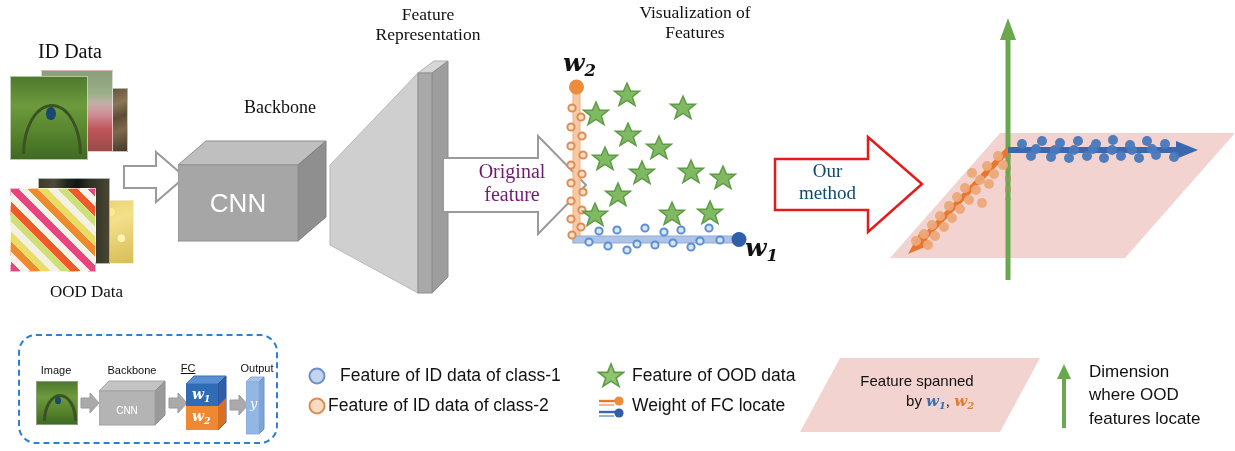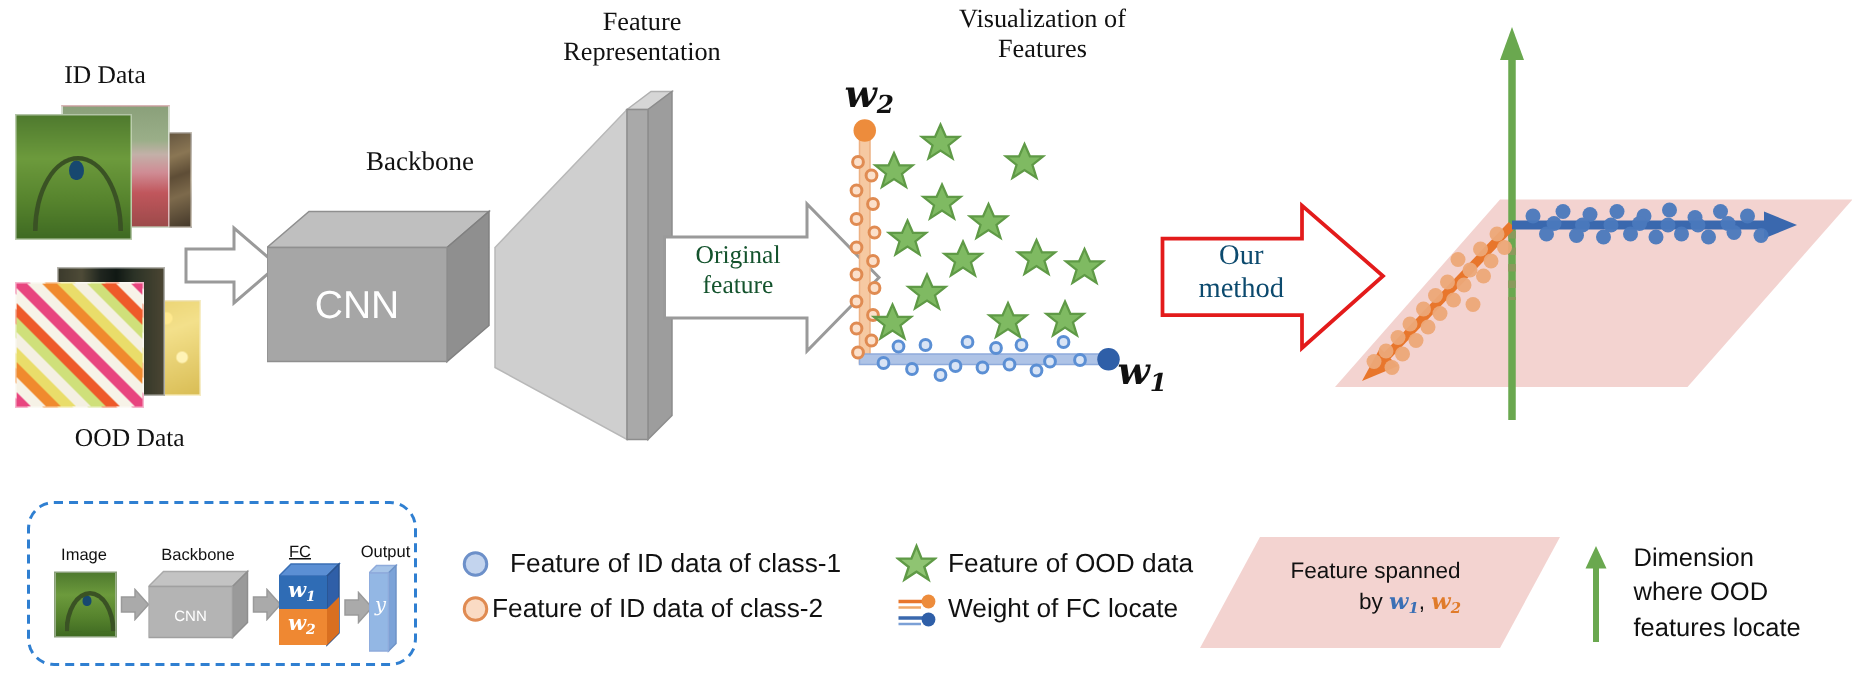--- a/index.html
+++ b/index.html
@@ -87,21 +87,21 @@
   .axis-name{font-size:25px;}
   .sub{font-size:0.66em;vertical-align:-0.28em;font-style:italic;}
   .blue-w{color:#3a6fb5;}
   .orange-w{color:#e07b2a;}
 </style>
 </head>
 <body>
 
 <div id="page">
 
-  <div class="abs lbl" style="left:10px;top:40px;width:120px;font-size:17px;">ID Data</div>
+  <div class="abs lbl" style="left:10px;top:40px;width:120px;font-size:20px;">ID Data</div>
 
   <div class="thumbstack" style="left:8px;top:62px;width:126px;height:105px;">
     <div class="thumb t-wood" style="left:63px;top:26px;width:55px;height:62px;"></div>
     <div class="thumb t-bench" style="left:33px;top:8px;width:70px;height:80px;"></div>
     <div class="thumb t-bird" style="left:2px;top:14px;width:76px;height:82px;">
       <div class="birdy"></div>
     </div>
   </div>
 
   <div class="thumbstack" style="left:8px;top:170px;width:130px;height:110px;">
@@ -137,21 +137,21 @@
     <polygon points="96,28 112,16 126,16 110,28" fill="#d6d6d6" stroke="#b0b0b0" stroke-width="1"></polygon>
 
     <polygon points="110,28 126,16 126,232 110,248" fill="#9d9d9d" stroke="#8c8c8c" stroke-width="1"></polygon>
 
     <rect x="96" y="28" width="14" height="220" fill="#a9a9a9" stroke="#8d8d8d" stroke-width="1"></rect>
   </svg>
 
   <svg class="abs" style="left:440px;top:130px;" width="150" height="110" viewBox="0 0 150 110">
     <path class="arrow-hollow" d="M3,28 L98,28 L98,6 L146,55 L98,104 L98,82 L3,82 Z"></path>
   </svg>
-  <div class="abs lbl" style="left:442px;top:160px;width:100px;font-size:17px;color:#14532d;">Original
+  <div class="abs lbl" style="left:462px;top:160px;width:100px;font-size:20px;color:#701a75;">Original
 feature</div>
 
   <div class="abs lbl" style="left:590px;top:2px;width:210px;font-size:17.5px;">Visualization of
 Features</div>
 
   <div class="abs math-italic axis-name" style="left:563px;top:48px;">
     <span>w</span><span class="sub">2</span>
   </div>
 
   <div class="abs math-italic axis-name" style="left:745px;top:233px;">
@@ -312,21 +312,21 @@
     <polygon points="0,12 10,2 66,2 56,12" fill="#c3c3c3" stroke="#a9a9a9" stroke-width="1"></polygon>
     <polygon points="56,12 66,2 66,36 56,46" fill="#9a9a9a" stroke="#8e8e8e" stroke-width="1"></polygon>
     <rect x="0" y="12" width="56" height="34" fill="#b4b4b4" stroke="#a0a0a0" stroke-width="1"></rect>
     <text x="28" y="35" fill="#ffffff" font-size="10" font-family="Liberation Sans, sans-serif" text-anchor="middle">CNN</text>
   </svg>
 
   <svg class="abs" style="left:168px;top:392px;" width="20" height="22" viewBox="0 0 20 22">
     <path d="M1,6 L10,6 L10,1 L19,11 L10,21 L10,16 L1,16 Z" fill="#aaaaaa" stroke="#9a9a9a" stroke-width="1"></path>
   </svg>
 
-  <div class="abs mini-lbl" style="left:185px;top:362px;width:30px;text-decoration:underline;">FC</div>
+  <div class="abs mini-lbl" style="left:173px;top:362px;width:30px;text-decoration:underline;">FC</div>
   <svg class="abs" style="left:186px;top:374px;" width="44" height="62" viewBox="0 0 44 62">
     <polygon points="0,10 8,2 40,2 32,10" fill="#5b8fd4" stroke="#3a6fb5" stroke-width="1"></polygon>
     <polygon points="32,10 40,2 40,48 32,56" fill="#2f5fa8" stroke="#2a538f" stroke-width="1"></polygon>
     <rect x="0" y="10" width="32" height="22" fill="#2f6cb5"></rect>
     <rect x="0" y="32" width="32" height="24" fill="#ef8832"></rect>
     <polygon points="32,32 40,24 40,48 32,56" fill="#d96f20"></polygon>
   </svg>
   <div class="abs math-italic" style="left:192px;top:386px;font-size:14px;color:#ffffff;">
     <span>w</span><span class="sub">1</span>
   </div>

